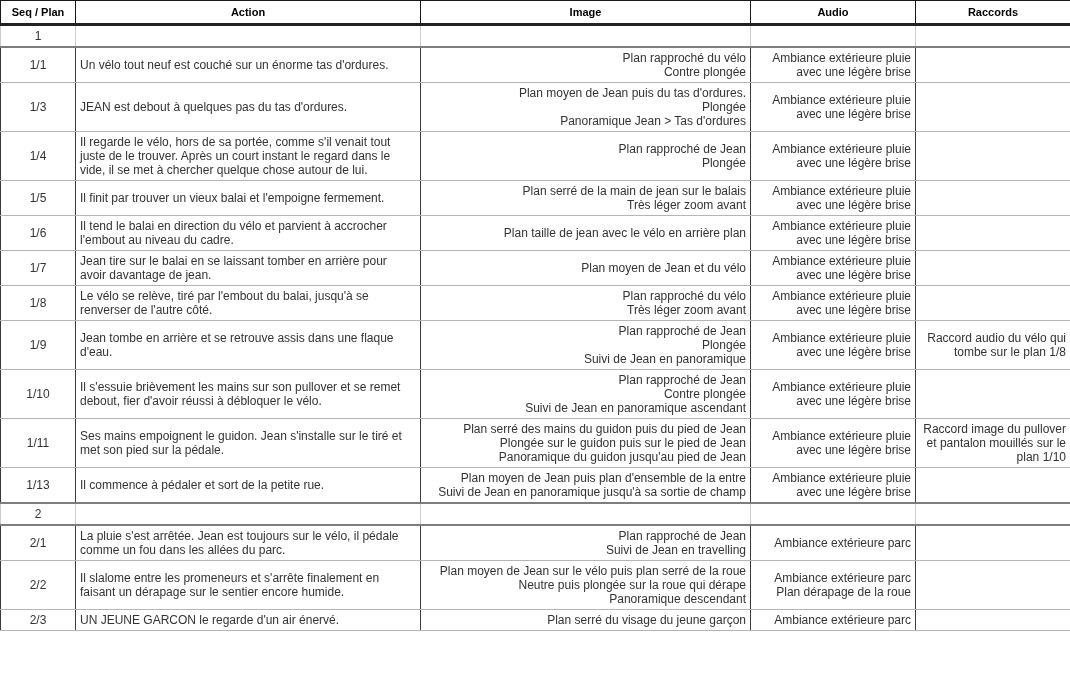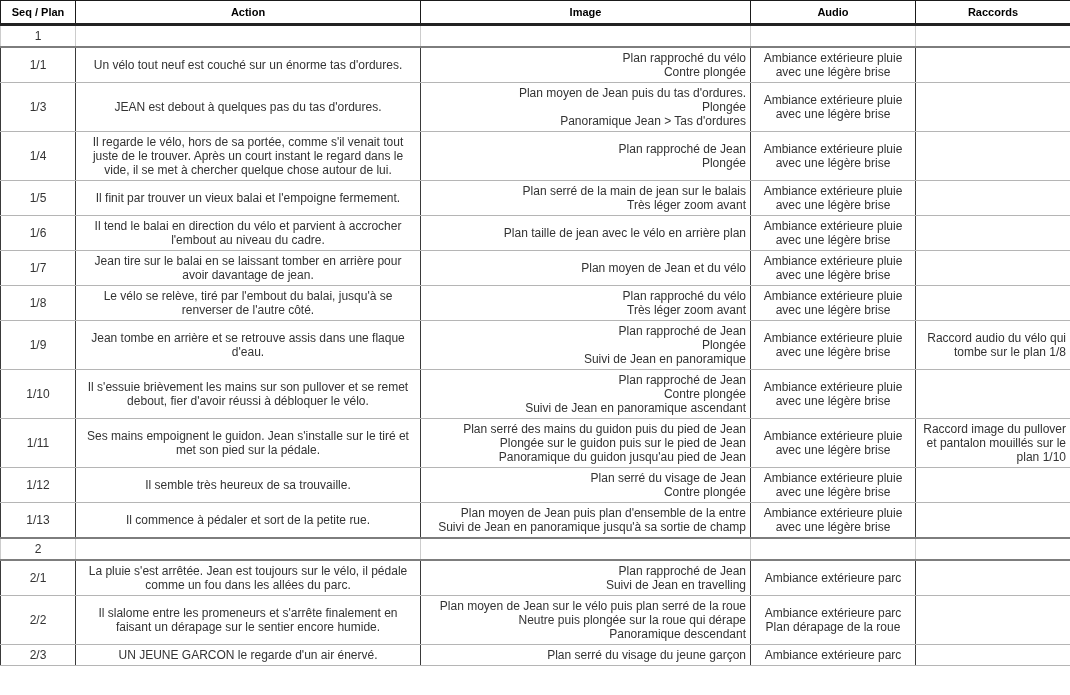--- a/index.html
+++ b/index.html
@@ -61,23 +61,23 @@
     border-bottom: 2px solid #7d7d7d;
     border-left: 1px solid #cccccc;
     border-right: 1px solid #cccccc;
     height: 18px;
     vertical-align: middle;
     padding: 1px 4px;
     line-height: 14px;
   }
 
   td.col-id       { text-align: center; }
-  td.col-action   { text-align: center; padding-left: 8px; }
+  td.col-action   { text-align: left; padding-left: 8px; }
   td.col-image    { text-align: right; }
-  td.col-audio    { text-align: center; }
+  td.col-audio    { text-align: right; }
   td.col-raccords { text-align: right; }
 
   
   table.storyboard { border: 1px solid #1a1a1a; }
 </style>
 </head>
 <body>
 
 <div class="page">
   <table class="storyboard">
@@ -238,33 +238,20 @@
             <div>Ambiance extérieure pluie</div>
             <div>avec une légère brise</div>
           </td>
           <td class="col-raccords">
             <div>Raccord image du pullover</div>
             <div>et pantalon mouillés sur le</div>
             <div>plan 1/10</div>
           </td>
         </tr>
         <tr class="plan">
-          <td class="col-id">1/12</td>
-          <td class="col-action">Il semble très heureux de sa trouvaille.</td>
-          <td class="col-image">
-            <div>Plan serré du visage de Jean</div>
-            <div>Contre plongée</div>
-          </td>
-          <td class="col-audio">
-            <div>Ambiance extérieure pluie</div>
-            <div>avec une légère brise</div>
-          </td>
-          <td class="col-raccords"></td>
-        </tr>
-        <tr class="plan">
           <td class="col-id">1/13</td>
           <td class="col-action">Il commence à pédaler et sort de la petite rue.</td>
           <td class="col-image">
             <div>Plan moyen de Jean puis plan d'ensemble de la entre</div>
             <div>Suivi de Jean en panoramique jusqu'à sa sortie de champ</div>
           </td>
           <td class="col-audio">
             <div>Ambiance extérieure pluie</div>
             <div>avec une légère brise</div>
           </td>

